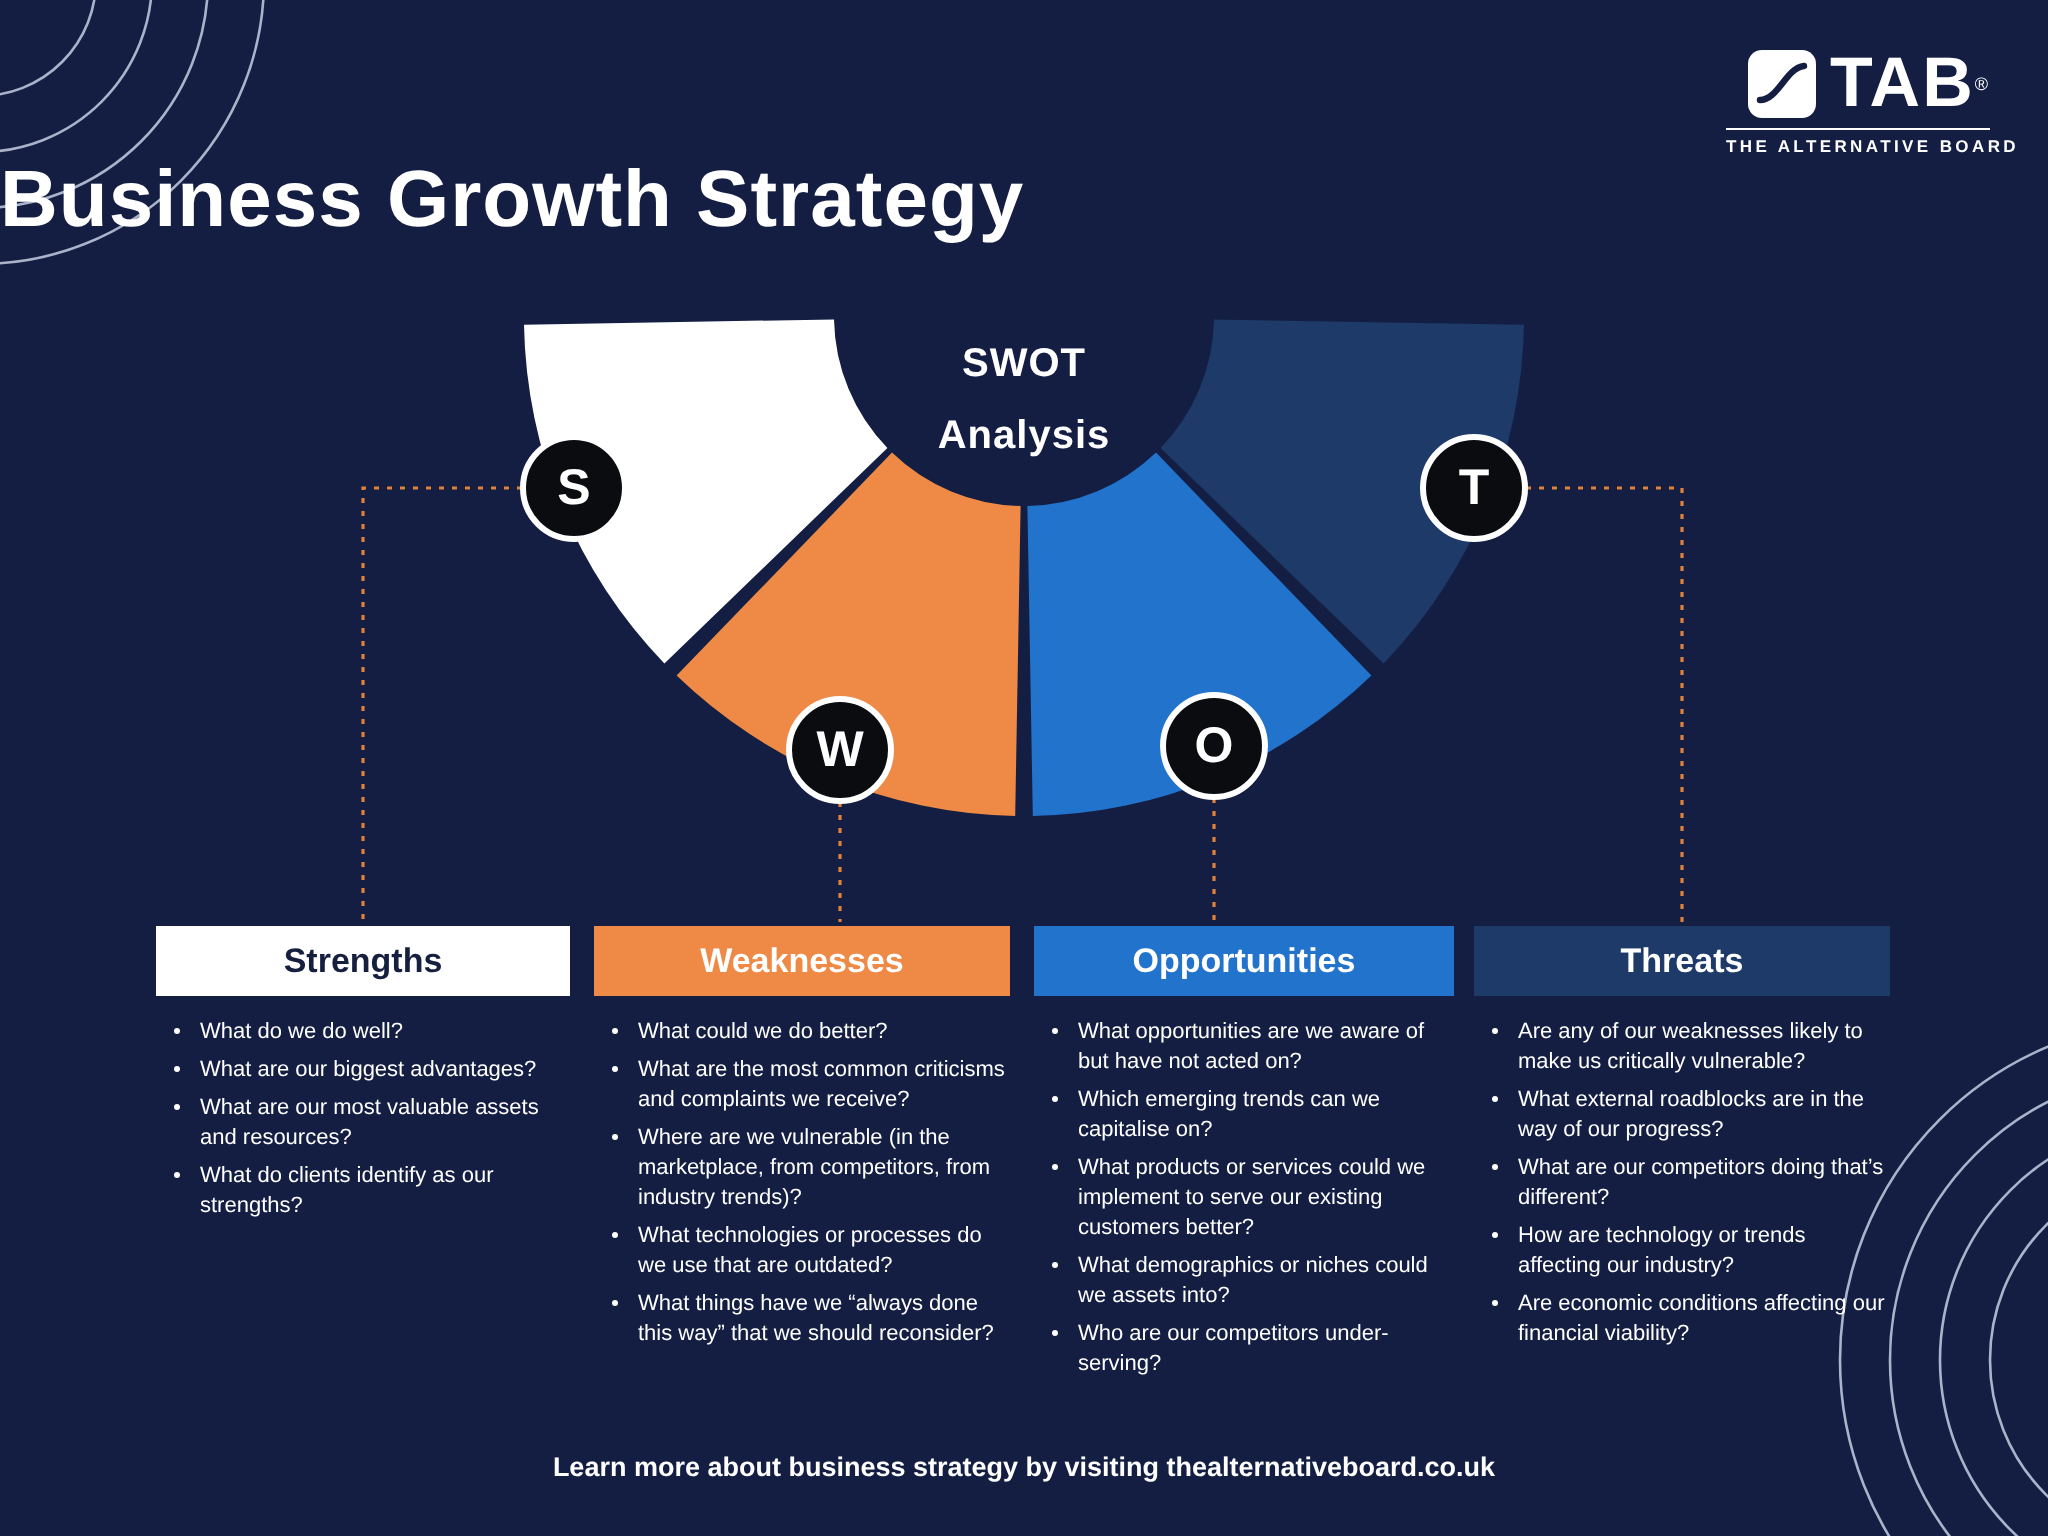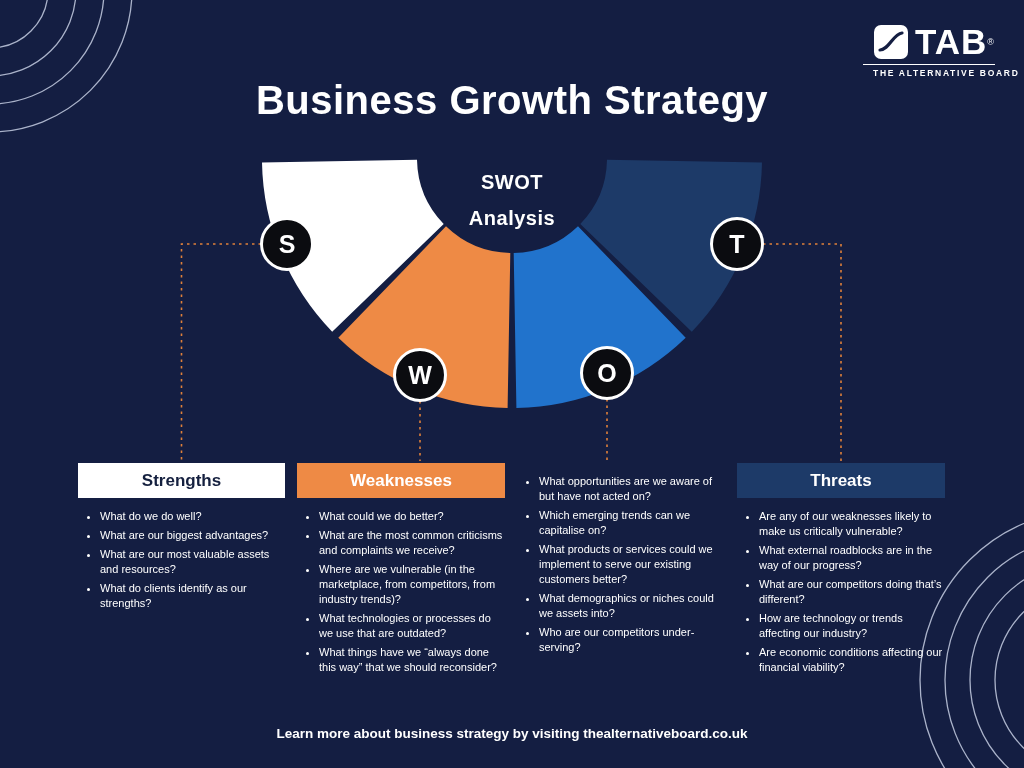--- a/index.html
+++ b/index.html
@@ -15,21 +15,21 @@
 
   .seg-strengths    { fill:var(--strengths,#ffffff); }
   .seg-weaknesses   { fill:var(--weaknesses,#ee8a45); }
   .seg-opportunities{ fill:var(--opportunities,#2173cc); }
   .seg-threats      { fill:var(--threats,#1d3a68); }
   .connector { stroke:var(--connector,#e0813a); stroke-width:1.6; fill:none; stroke-dasharray:2.5 4; }
   .deco { stroke:rgba(222,230,248,0.75); stroke-width:1.3; fill:none; }
 
   .page-title {
     position:absolute; top:78px; left:0; width:100%;
-    text-align:center; font-size:40px; font-weight:800; letter-spacing:0.5px;
+    text-align:left; font-size:40px; font-weight:800; letter-spacing:0.5px;
   }
   .swot-heading {
     position:absolute; top:164px; left:0; width:100%;
     text-align:center; font-size:20px; font-weight:600; line-height:36px; letter-spacing:0.5px;
   }
   .badge {
     position:absolute; width:54px; height:54px; border-radius:50%;
     background:#0b0c10; border:3px solid #ffffff;
     display:flex; align-items:center; justify-content:center;
     font-size:25px; font-weight:700; color:#ffffff;
@@ -51,21 +51,21 @@
     position:absolute; top:726px; left:0; width:100%;
     text-align:center; font-size:13.5px; font-weight:600;
   }
 
   .logo { position:absolute; top:24px; right:29px; width:132px; }
   .logo-top { display:flex; align-items:center; justify-content:flex-end; gap:6px; }
   .logo-icon { width:36px; height:36px; display:inline-block; }
   .logo-word { font-size:35px; font-weight:800; letter-spacing:1px; line-height:36px; }
   .reg { font-size:9px; vertical-align:top; font-weight:400; }
   .logo-rule { border-top:1.5px solid #ffffff; margin:4px 0 3px 0; }
-  .logo-tagline { font-size:8.5px; letter-spacing:1.7px; font-weight:600; white-space:nowrap; text-align:center;margin-left:10px; }
+  .logo-tagline { font-size:8.5px; letter-spacing:1.7px; font-weight:600; white-space:nowrap; text-align:center; }
 </style>
 </head>
 <body>
 
 <div class="stage">
 
   <svg class="svg-layer" viewBox="0 0 1024 768" aria-hidden="true">
     <g class="deco">
       <circle cx="-10" cy="-10" r="58"></circle>
       <circle cx="-10" cy="-10" r="86"></circle>
@@ -131,20 +131,21 @@
     <header class="col-header">Strengths</header>
     <ul class="col-list">
       <li>What do we do well?</li>
       <li>What are our biggest advantages?</li>
       <li>What are our most valuable assets and resources?</li>
       <li>What do clients identify as our strengths?</li>
     </ul>
   </section>
 
   <section class="column col-2" style="left:517px;width:210px">
+    <header class="col-header">Opportunities</header>
     <ul class="col-list">
       <li>What opportunities are we aware of but have not acted on?</li>
       <li>Which emerging trends can we capitalise on?</li>
       <li>What products or services could we implement to serve our existing customers better?</li>
       <li>What demographics or niches could we assets into?</li>
       <li>Who are our competitors under-serving?</li>
     </ul>
   </section>
 
   <section class="column col-3" style="left:737px;width:208px">

